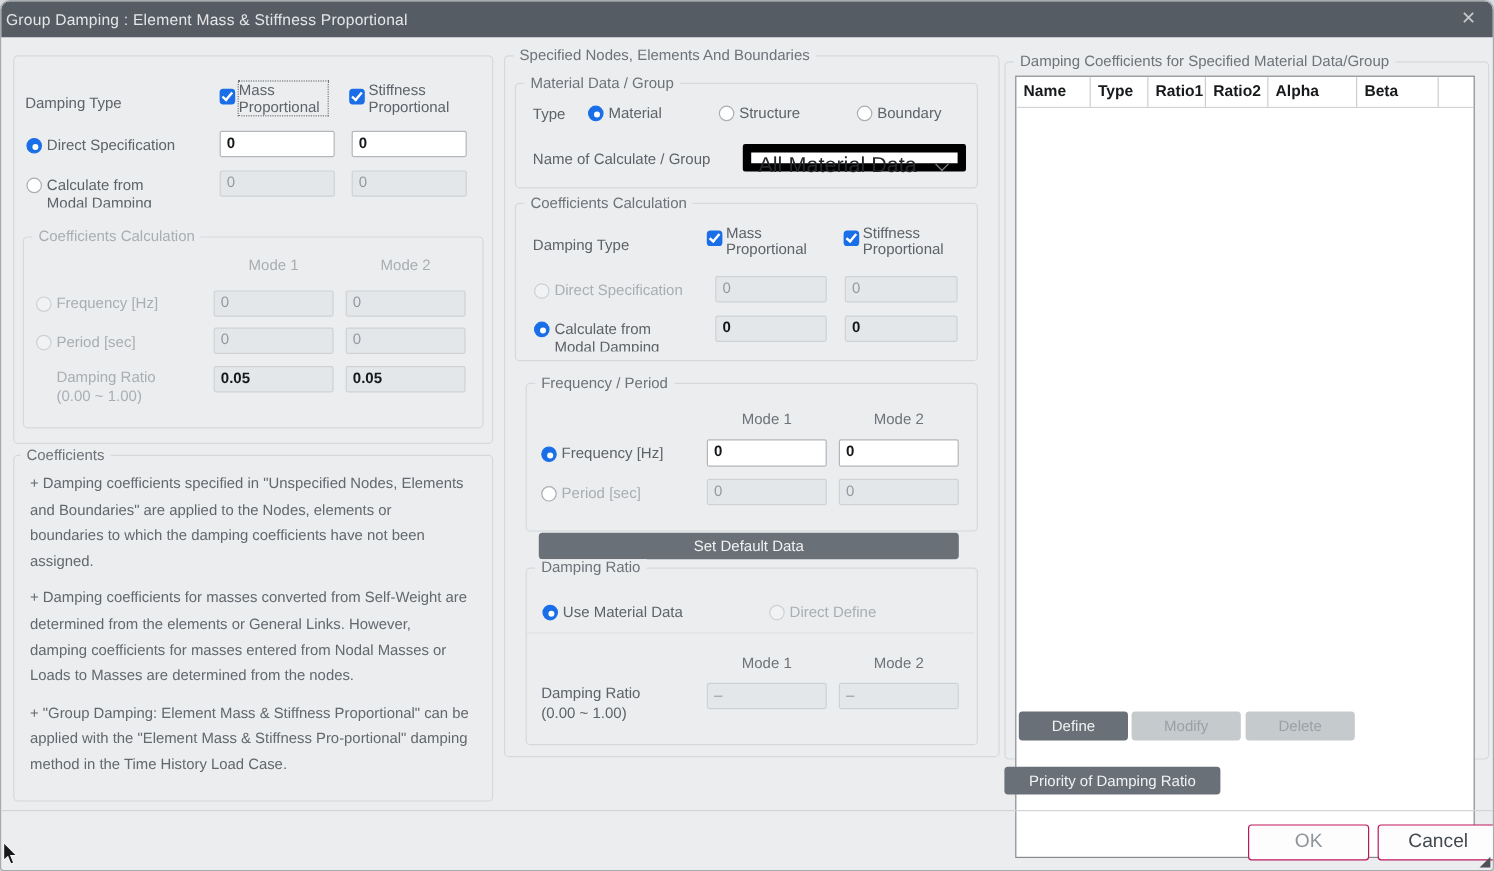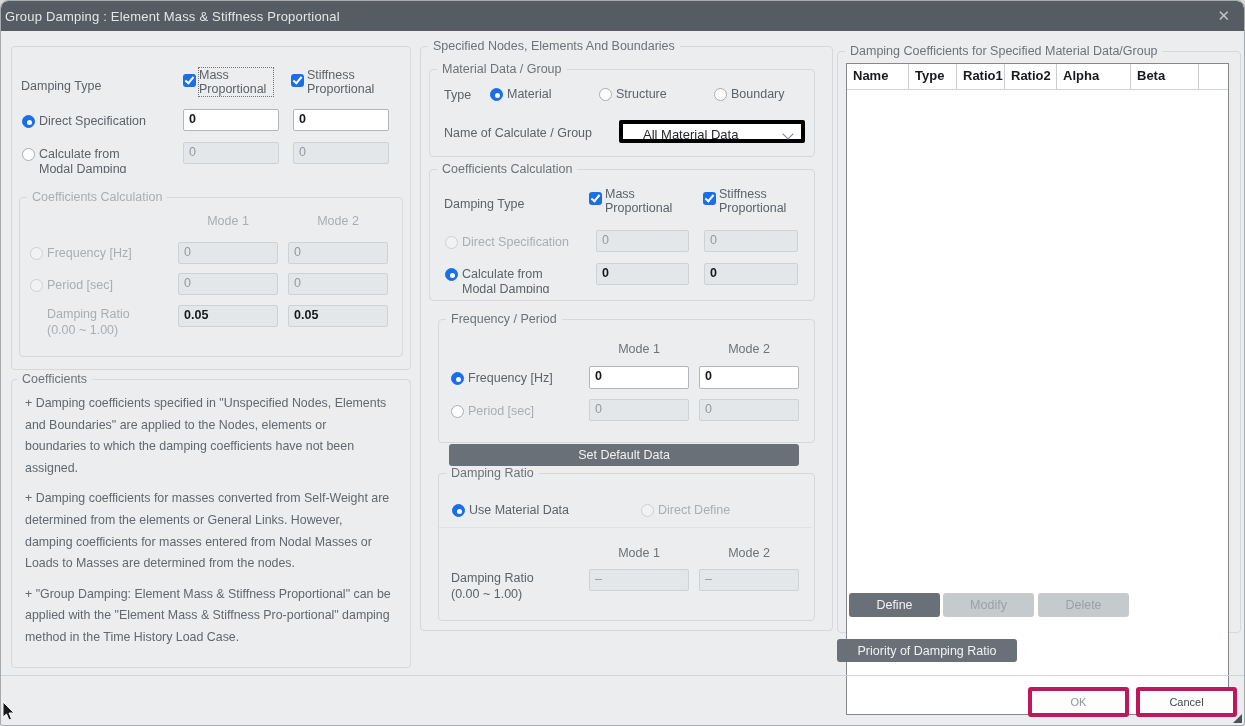--- a/index.html
+++ b/index.html
@@ -28,25 +28,25 @@
        border:solid #fff;border-width:0 2px 2px 0;transform:rotate(40deg);}
   .radio{position:absolute;width:13px;height:13px;border-radius:50%;background:#fff;border:1px solid #a9aeb3;box-sizing:border-box;}
   .radio.on{background:#1a6fe8;border-color:#1a6fe8;}
   .radio.on::after{content:"";position:absolute;left:4px;top:4px;width:5px;height:5px;border-radius:50%;background:#fff;}
   .radio.dis{border-color:#cdd1d4;background:#f1f2f4;}
   .focusbox{outline:1px dotted #70767b;}
   .btnD{position:absolute;background:#6a7077;color:#f1f2f3;border-radius:3px;font-size:12.5px;
         display:flex;align-items:center;justify-content:center;}
   .btnG{position:absolute;background:#c5cacd;color:#9aa0a5;border-radius:3px;font-size:12.5px;
         display:flex;align-items:center;justify-content:center;}
-  .btnW{position:absolute;background:#fdfdfe;border:4px solid #be185d;border-radius:3px;font-size:11px;
-        box-sizing:border-box;display:flex;align-items:center;justify-content:center;color:#43494e;}
+  .btnW{position:absolute;background:#fdfdfe;border:1px solid #be185d;border-radius:3px;font-size:16px;
+        box-sizing:border-box;display:flex;align-items:center;justify-content:center;color:#43494e;margin-left:12px;}
   .btnW.gray{color:#8f959a;}
-  .dd{position:absolute;background:#fff;border:4px solid #000000;border-radius:2px;height:23px;box-sizing:border-box;
-      font-size:13px;color:#26292c;line-height:21px;padding:0 20px;}
+  .dd{position:absolute;background:#fff;border:7px solid #000000;border-radius:2px;height:23px;box-sizing:border-box;
+      font-size:18px;color:#26292c;line-height:21px;padding:0 6px;}
   .chev{position:absolute;right:9px;top:6px;width:7px;height:7px;border-left:1.5px solid #7d838a;
         border-bottom:1.5px solid #7d838a;transform:rotate(-45deg);}
   .desc{position:absolute;font-size:12.4px;color:#62686d;line-height:21.6px;}
   .desc p{margin:0 0 9px 0;}
   .table{position:absolute;background:#fff;border:1px solid #85898d;box-sizing:border-box;}
   .thead{display:flex;height:25px;border-bottom:1px solid #d2d5d7;}
   .th{box-sizing:border-box;border-right:1px solid #cbced1;font-weight:bold;font-size:13px;color:#17191b;
       padding:4px 0 0 6px;white-space:nowrap;overflow:hidden;}
   .divider{position:absolute;height:1px;background:#dfe2e4;}
   .sep{position:absolute;left:0;width:1245px;height:1px;background:#d2d5d8;}

